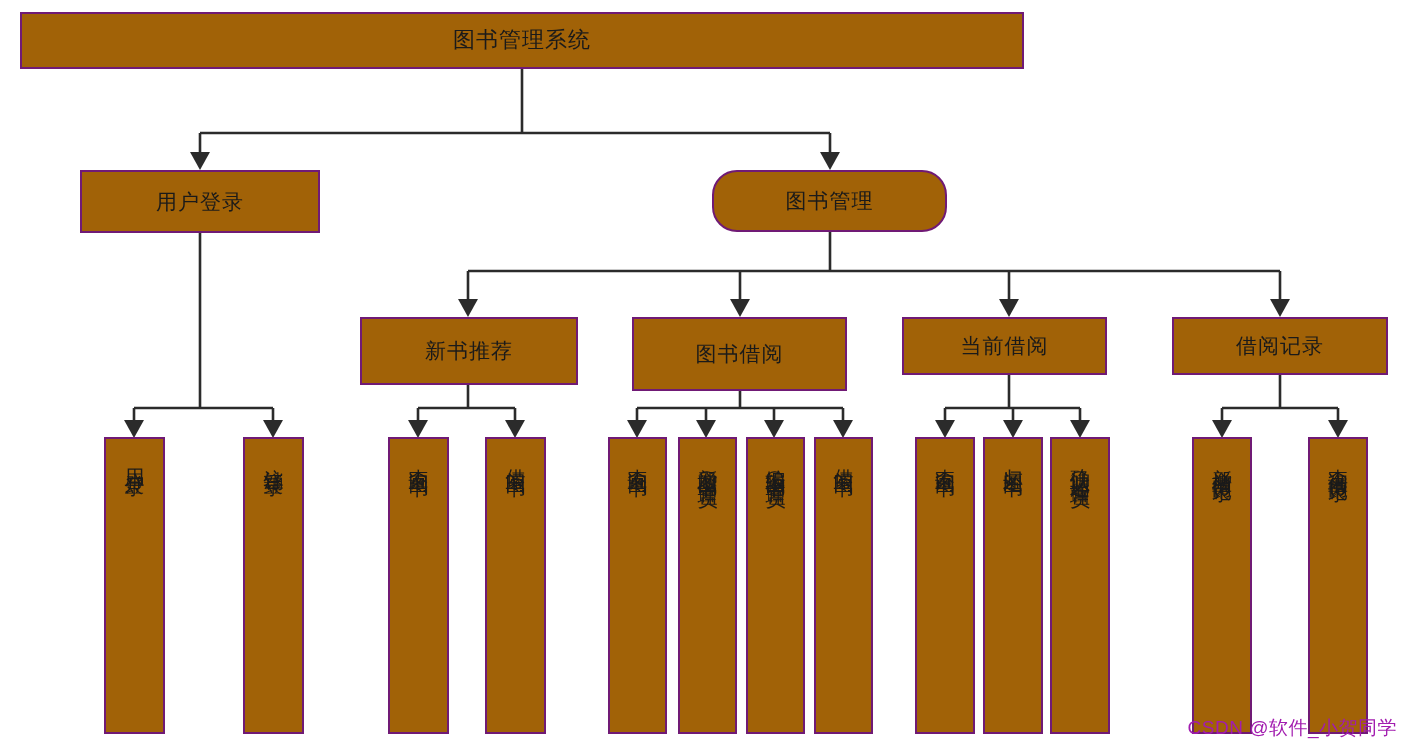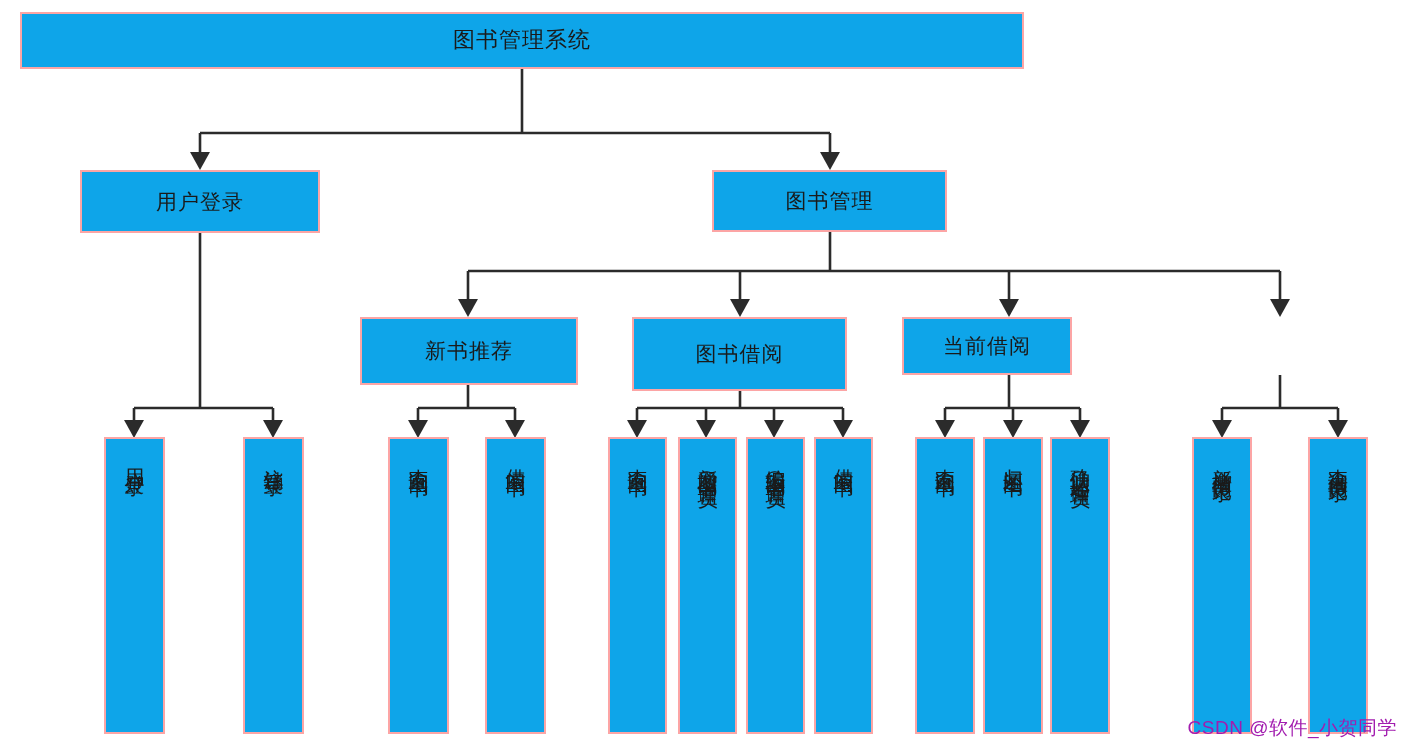--- a/index.html
+++ b/index.html
@@ -20,22 +20,22 @@
   #edges {
     position: absolute;
     left: 0;
     top: 0;
     width: 1405px;
     height: 747px;
   }
   .node {
     position: absolute;
     box-sizing: border-box;
-    border: 2px solid #fca5a5;
-    background: #0ea5e9;
+    border: 2px solid #701a75;
+    background: #a16207;
     color: #1a1a1a;
     display: flex;
     align-items: center;
     justify-content: center;
     text-align: center;
     z-index: 2;
   }
   .node.horizontal {
     font-size: 21px;
     letter-spacing: 1px;
@@ -123,32 +123,35 @@
     </g>
   </svg>
 
   <div class="node root horizontal" style="left:20px; top:12px; width:1004px; height:57px;">
     <span>图书管理系统</span>
   </div>
 
   <div class="node horizontal" style="left:80px; top:170px; width:240px; height:63px;">
     <span>用户登录</span>
   </div>
-  <div class="node horizontal" style="left:712px; top:170px; width:235px; height:62px;">
+  <div class="node horizontal" style="left:712px; top:170px; width:235px; height:62px;border-radius:25px;">
     <span>图书管理</span>
   </div>
 
   <div class="node horizontal" style="left:360px; top:317px; width:218px; height:68px;">
     <span>新书推荐</span>
   </div>
   <div class="node horizontal" style="left:632px; top:317px; width:215px; height:74px;">
     <span>图书借阅</span>
   </div>
-  <div class="node horizontal" style="left:902px; top:317px; width:170px; height:58px;">
+  <div class="node horizontal" style="left:902px; top:317px; width:205px; height:58px;">
     <span>当前借阅</span>
+  </div>
+  <div class="node horizontal" style="left:1172px; top:317px; width:216px; height:58px;">
+    <span>借阅记录</span>
   </div>
 
   <div class="node leaf" style="left:104px; top:437px; width:61px; height:297px;">
     <span class="vtext">用户登录</span>
   </div>
   <div class="node leaf" style="left:243px; top:437px; width:61px; height:297px;">
     <span class="vtext">注销登录</span>
   </div>
 
   <div class="node leaf" style="left:388px; top:437px; width:61px; height:297px;">

